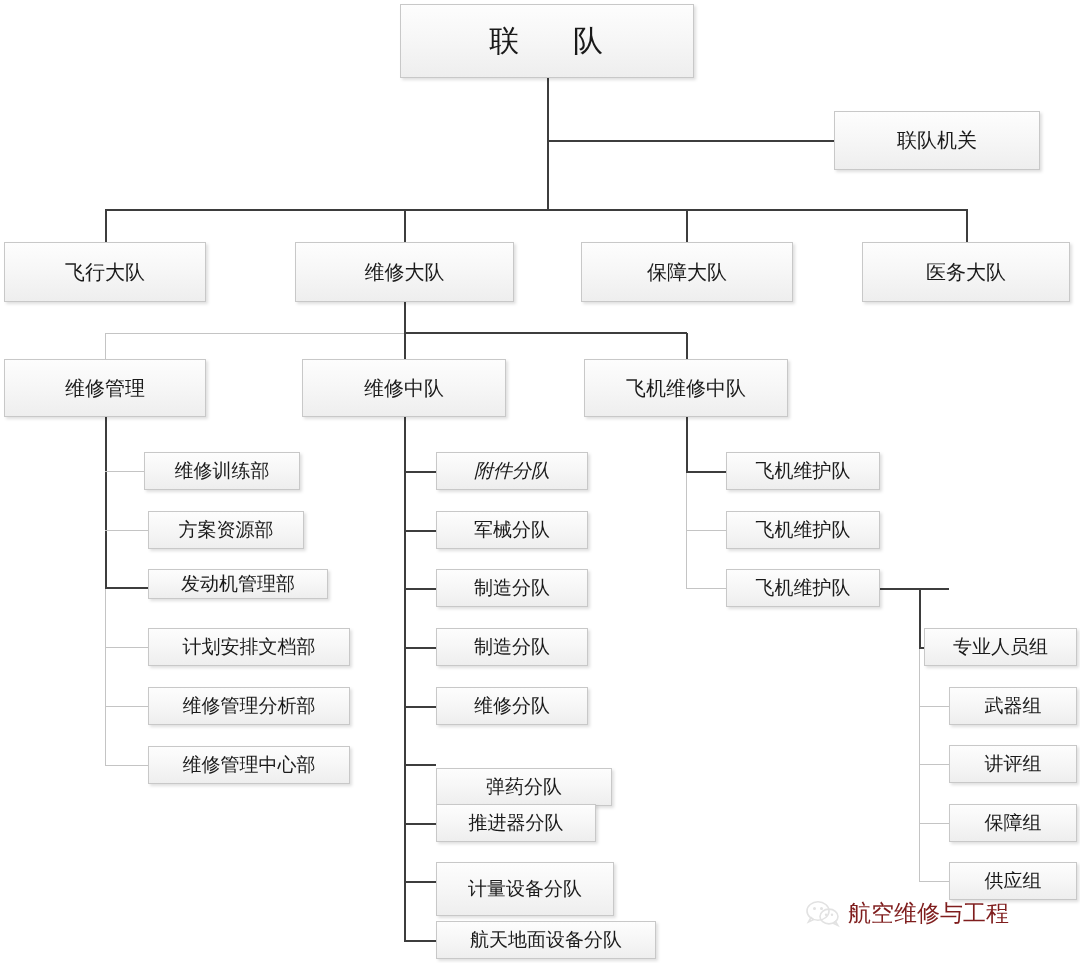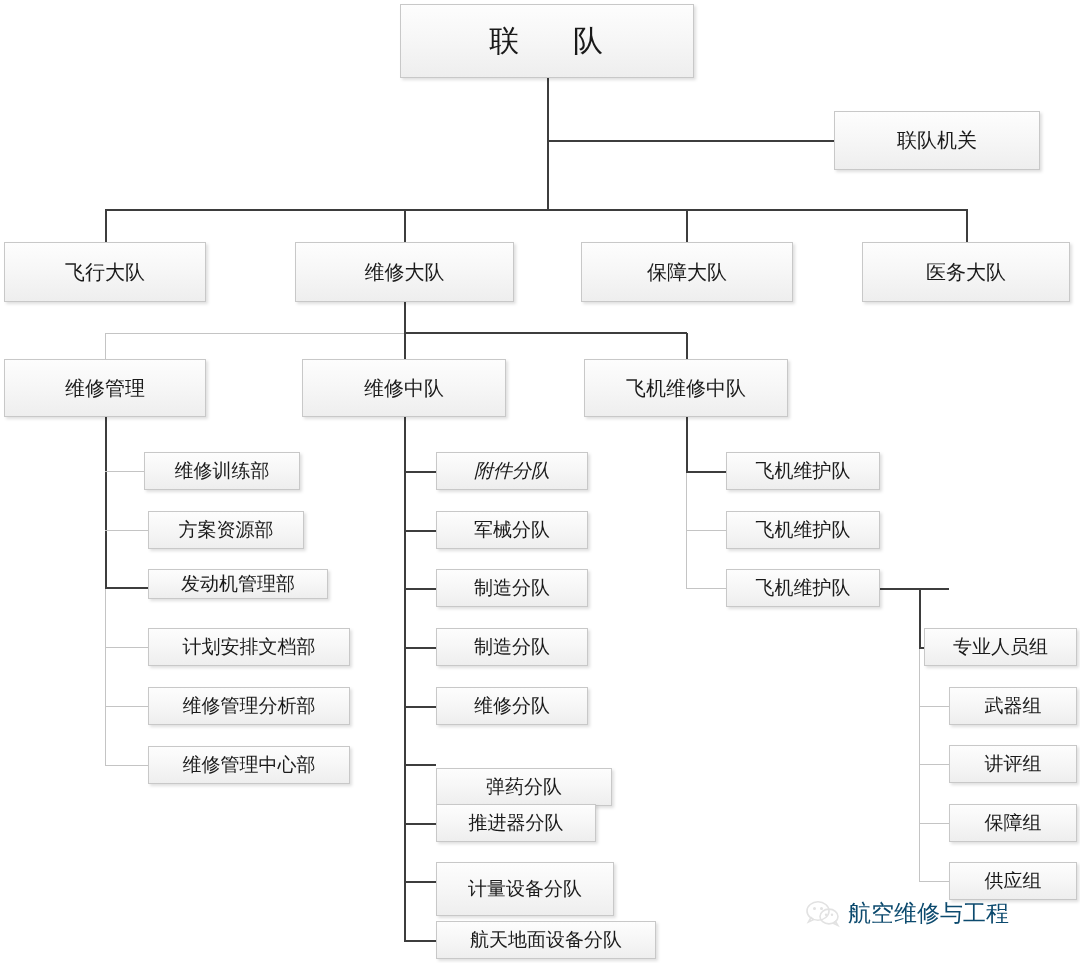--- a/index.html
+++ b/index.html
@@ -60,21 +60,21 @@
   .l2 { border-left-width: 2px; }
 
   
   #watermark {
     position: absolute;
     left: 806px;
     top: 898px;
     display: flex;
     align-items: center;
     gap: 8px;
-    color: #0c4a6e;
+    color: #7f1d1d;
     font-size: 23px;
     font-family: "Liberation Sans", sans-serif;
     user-select: none;
     z-index: 8;
   }
   #watermark svg { display: block; }
 </style>
 </head>
 <body>
 

